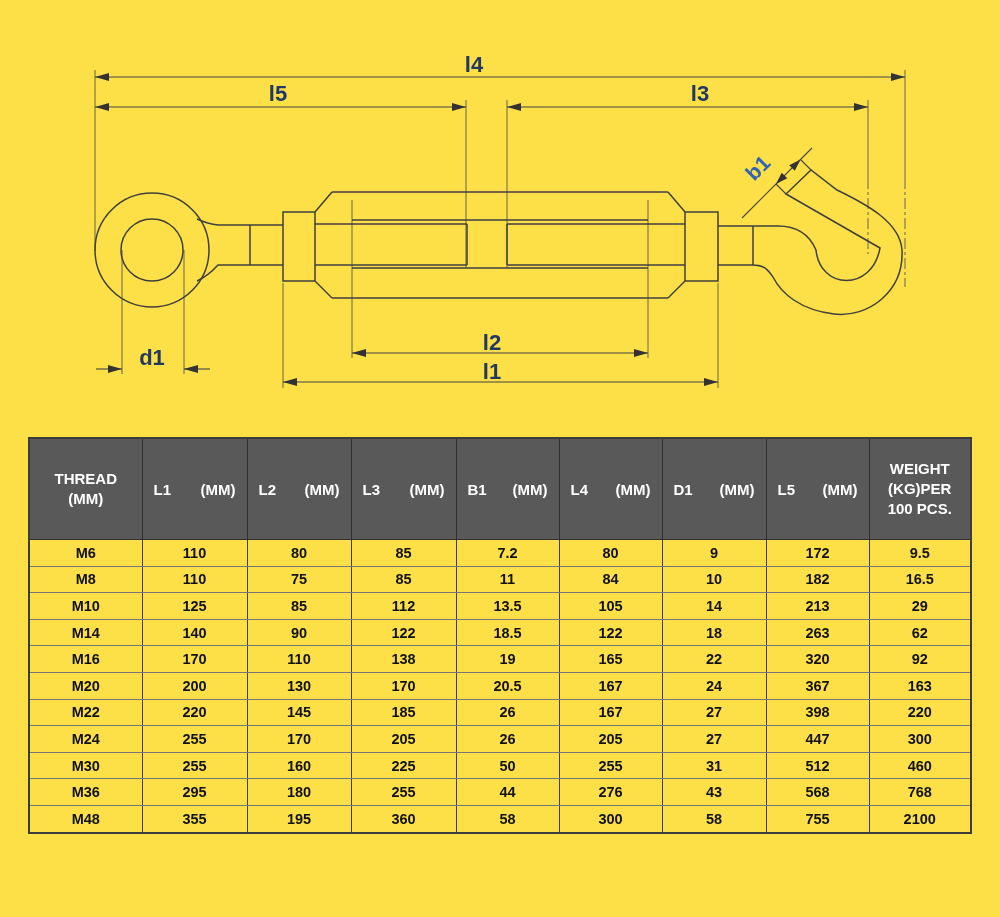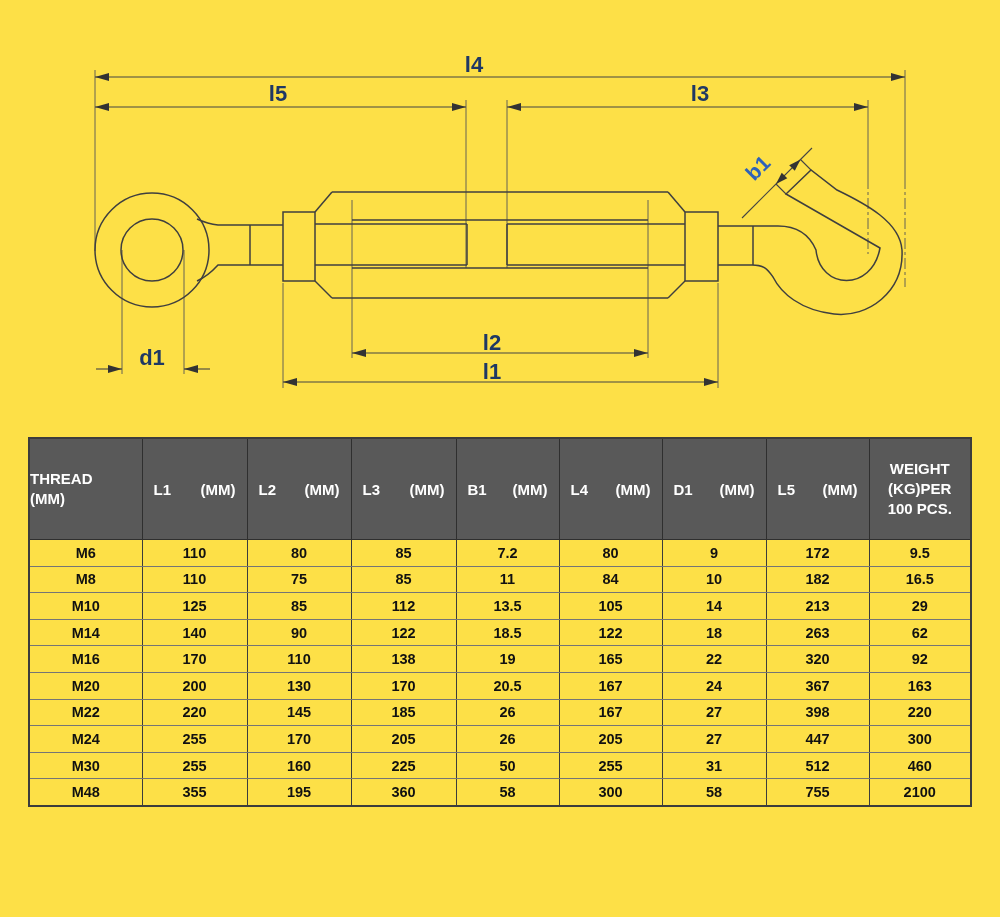--- a/index.html
+++ b/index.html
@@ -10,21 +10,21 @@
   .b1-label{font:bold 21px "Liberation Sans", sans-serif;fill:#2f62b8;}
   table.spec{border-collapse:collapse;table-layout:fixed;width:942px;margin-left:28px;margin-top:3px;
              border:2px solid #3c3c3c;}
   table.spec th{background:#595959;color:#ffffff;font-size:15px;font-weight:bold;
                 border:1px solid #2f2f2f;height:100px;padding:0;vertical-align:middle;}
   table.spec td{border-left:1px solid #3c3c3c;border-right:1px solid #3c3c3c;
                 border-top:1px solid #757575;border-bottom:1px solid #757575;
                 height:25.6px;padding:0;text-align:center;font-size:14.5px;color:#111111;
                 font-weight:bold;font-family:"Liberation Sans", sans-serif;}
   .hdr-split{display:flex;justify-content:space-between;align-items:center;padding:0 11px;}
-  .hdr-center{text-align:left;line-height:1.35;}
+  .hdr-center{text-align:center;line-height:1.35;}
   .hdr-weight{line-height:1.35;padding:0 5px;}
 </style>
 </head>
 <body>
 
 <div id="page">
 
   <svg id="drawing" width="1000" height="434" viewBox="0 0 1000 434" xmlns="http://www.w3.org/2000/svg">
 
     <g stroke="#555555" stroke-width="0.9" fill="none">
@@ -285,20 +285,31 @@
       <td>255</td>
       <td>160</td>
       <td>225</td>
       <td>50</td>
       <td>255</td>
       <td>31</td>
       <td>512</td>
       <td>460</td>
     </tr>
         <tr>
+      <td>M36</td>
+      <td>295</td>
+      <td>180</td>
+      <td>255</td>
+      <td>44</td>
+      <td>276</td>
+      <td>43</td>
+      <td>568</td>
+      <td>768</td>
+    </tr>
+        <tr>
       <td>M48</td>
       <td>355</td>
       <td>195</td>
       <td>360</td>
       <td>58</td>
       <td>300</td>
       <td>58</td>
       <td>755</td>
       <td>2100</td>
     </tr>

